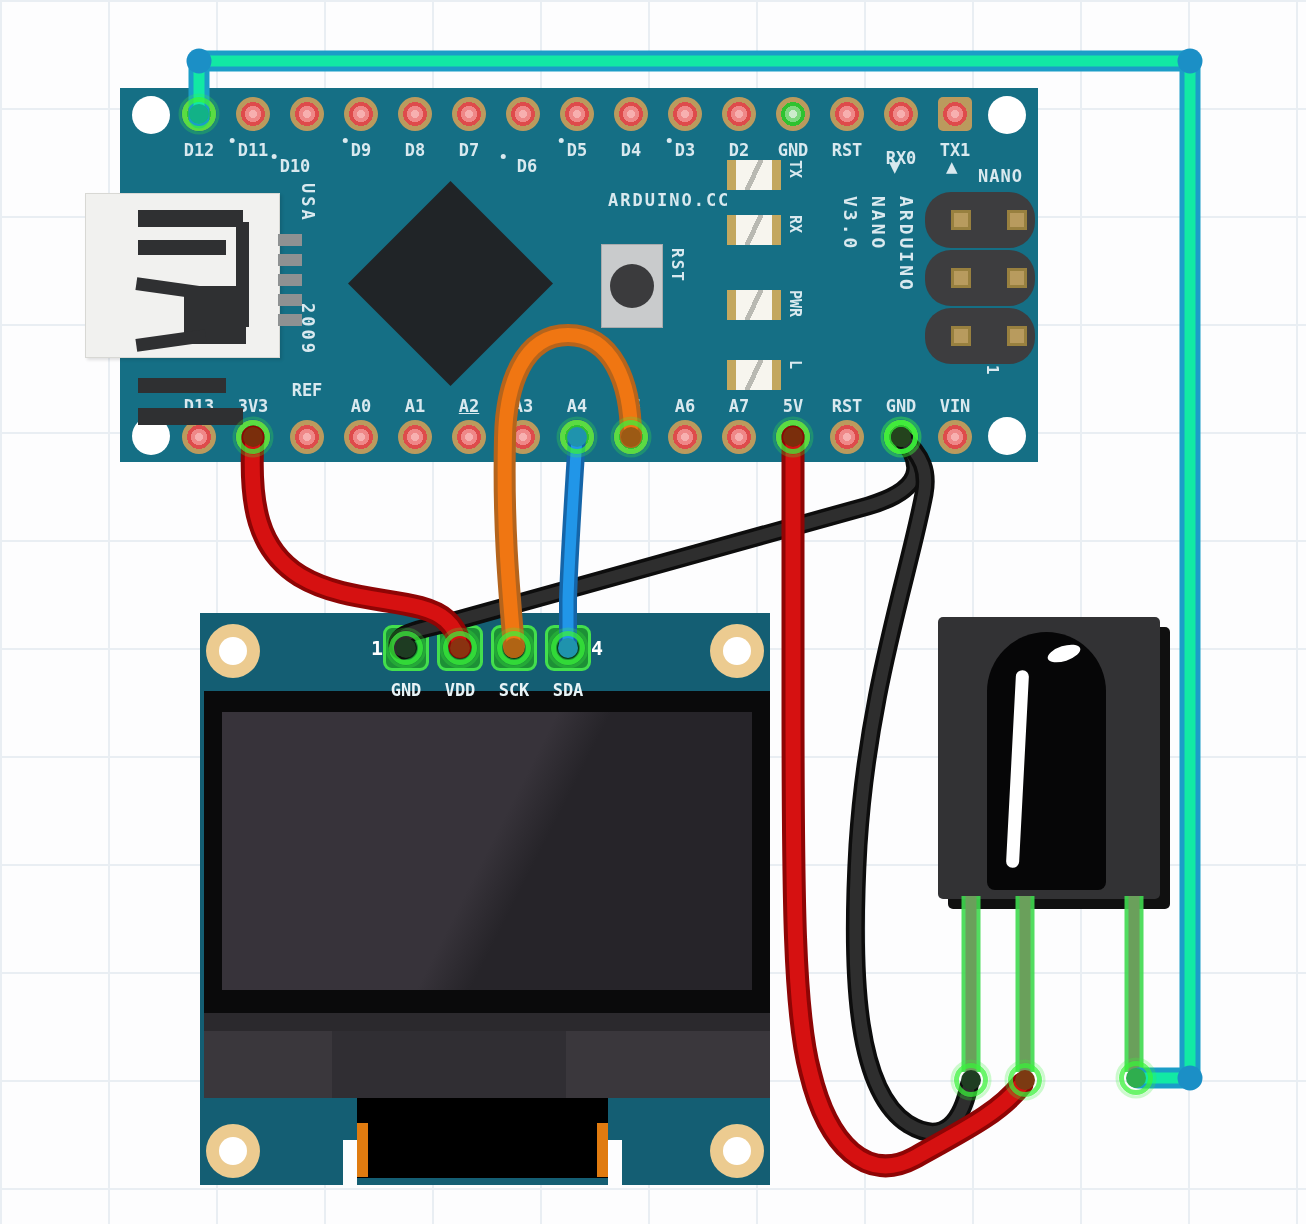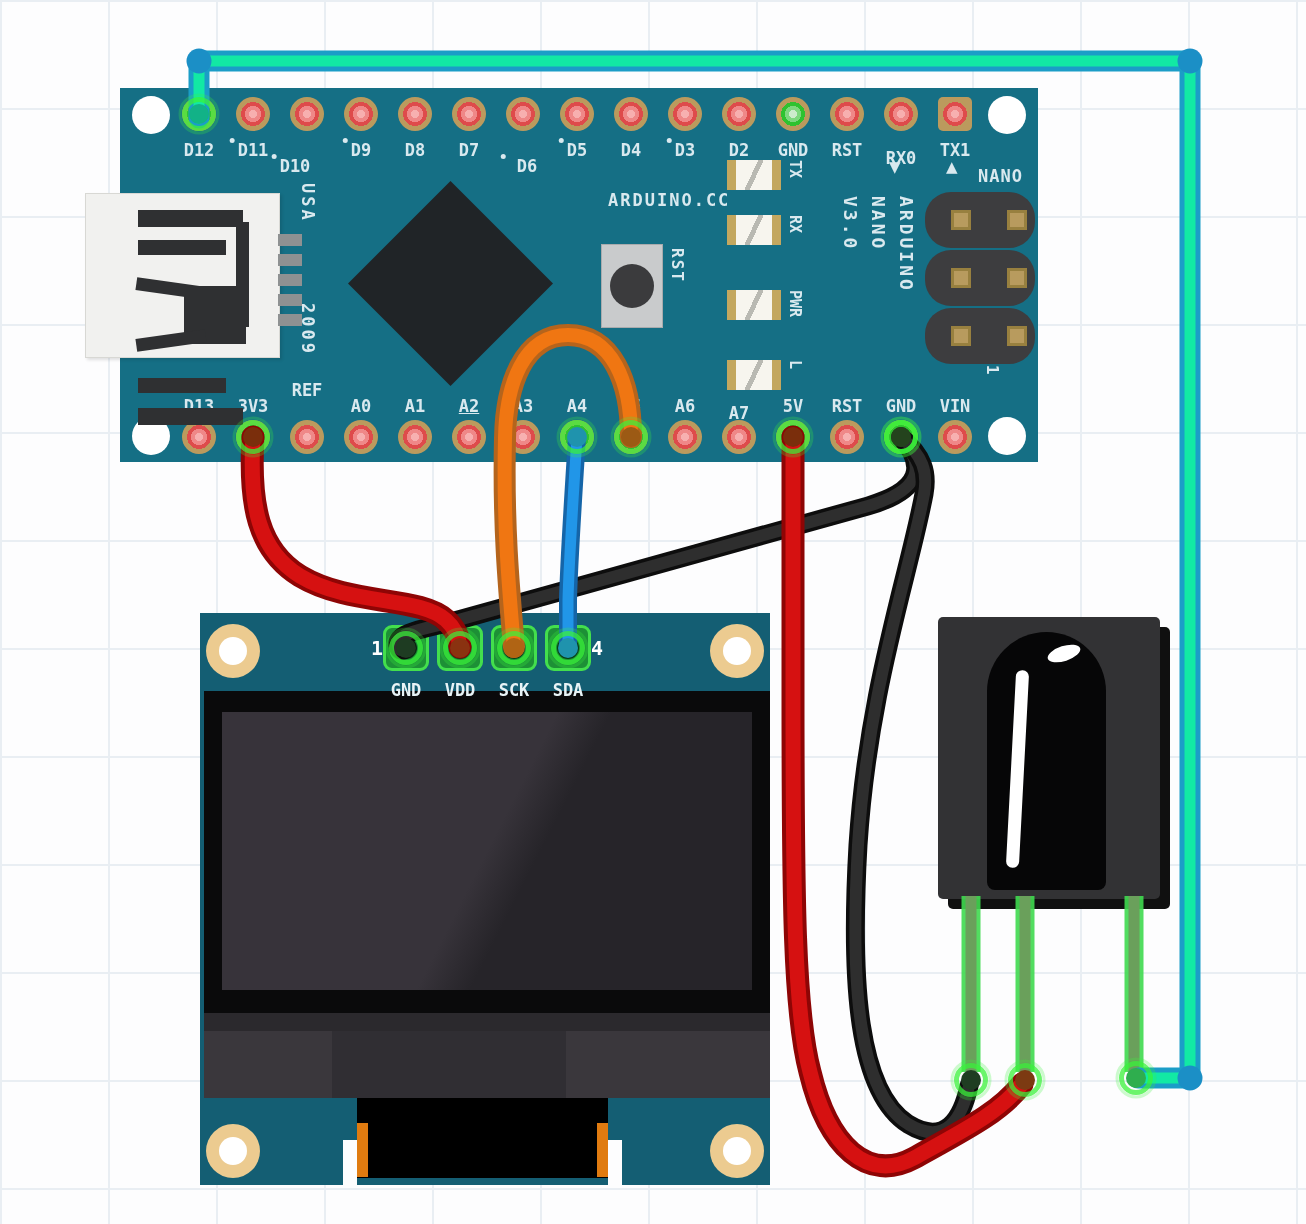--- a/index.html
+++ b/index.html
@@ -158,21 +158,21 @@
         <div class="pinlabel" style="left: 349px; top: 308px; text-decoration: underline;">A2</div>
         <div class="pad" style="left: 403px; top: 349px;"></div>
         <div class="pinlabel" style="left: 403px; top: 308px;">A3</div>
         <div class="pad green" style="left: 457px; top: 349px;"></div>
         <div class="pinlabel" style="left: 457px; top: 308px;">A4</div>
         <div class="pad green" style="left: 511px; top: 349px;"></div>
         <div class="pinlabel" style="left: 511px; top: 308px;">A5</div>
         <div class="pad" style="left: 565px; top: 349px;"></div>
         <div class="pinlabel" style="left: 565px; top: 308px;">A6</div>
         <div class="pad" style="left: 619px; top: 349px;"></div>
-        <div class="pinlabel" style="left: 619px; top: 315px; text-align: center;">A7</div>
+        <div class="pinlabel" style="left: 619px; top: 308px; text-align: center;">A7</div>
         <div class="pad green" style="left: 673px; top: 349px;"></div>
         <div class="pinlabel" style="left: 673px; top: 308px;">5V</div>
         <div class="pad" style="left: 727px; top: 349px;"></div>
         <div class="pinlabel" style="left: 727px; top: 308px;">RST</div>
         <div class="pad green" style="left: 781px; top: 349px;"></div>
         <div class="pinlabel" style="left: 781px; top: 308px;">GND</div>
         <div class="pad" style="left: 835px; top: 349px;"></div>
         <div class="pinlabel" style="left: 835px; top: 308px;">VIN</div>
       </div>
   </div>

